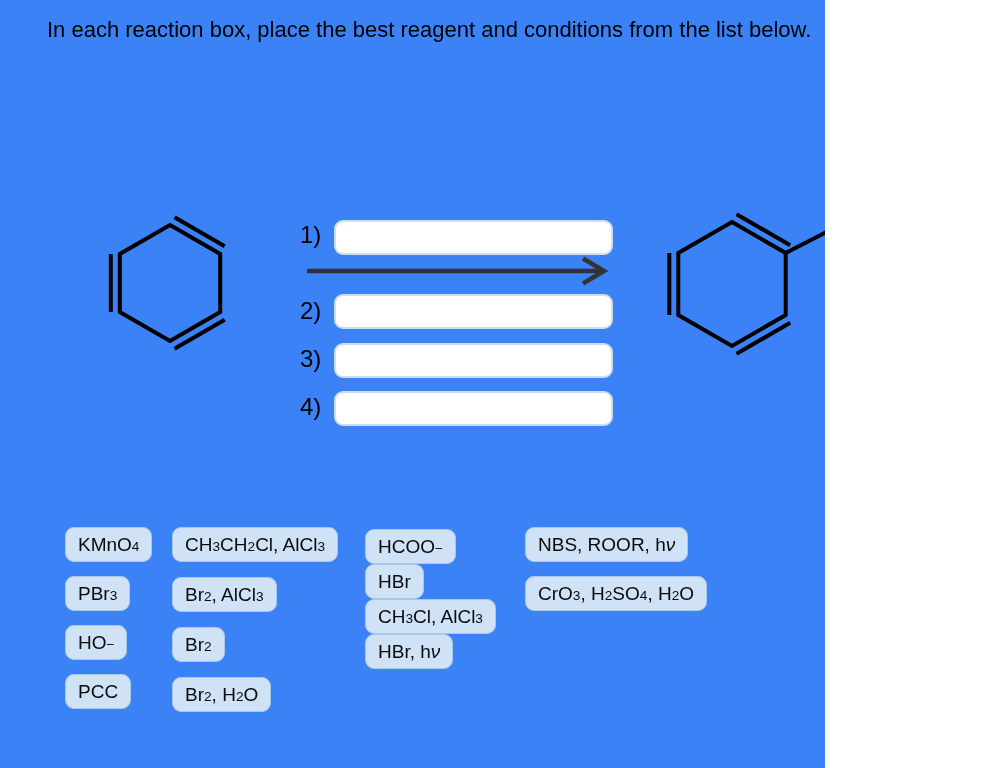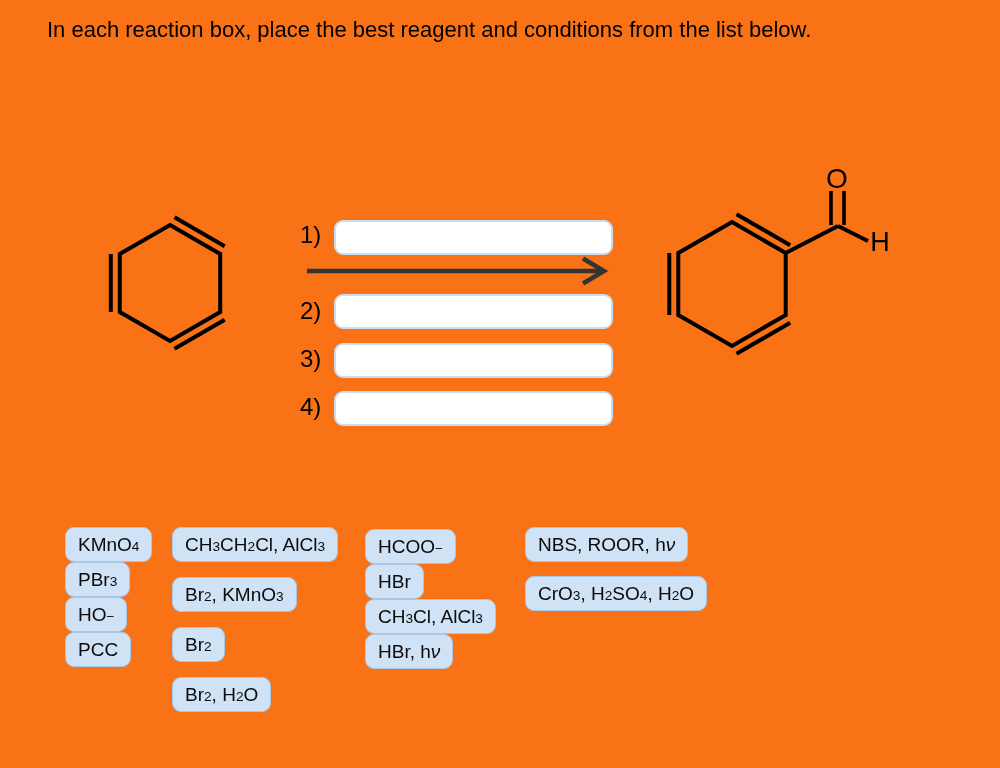--- a/index.html
+++ b/index.html
@@ -1,17 +1,17 @@
 <!DOCTYPE html>
 <html><head>
 <meta charset="utf-8">
 <style>
   html,body{margin:0;padding:0;background:#fff;}
   .canvas{
-    position:relative;width:1000px;height:768px;background:#f97316;
+    position:relative;width:825px;height:768px;background:#3b82f6;
     font-family:"Liberation Sans","DejaVu Sans",sans-serif;color:#000;overflow:hidden;
   }
   .title{
     position:absolute;left:47px;top:17px;font-size:22px;line-height:26px;color:#000;
     white-space:nowrap;
   }
   
   .step-label{
     position:absolute;left:300px;width:34px;font-size:24px;color:#000;
   }
@@ -24,21 +24,21 @@
   #lab1{top:221px}#lab2{top:297px}#lab3{top:345px}#lab4{top:393px}
   #box1{top:220px}#box2{top:294px}#box3{top:343px}#box4{top:391px}
 
   
   .scheme{position:absolute;left:0;top:0;pointer-events:none;}
 
   
   .bank-col{
     position:absolute;display:flex;flex-direction:column;align-items:flex-start;
   }
-  #col1{left:65px;top:527px;}
+  #col1{left:65px;top:527px;gap:14px;}
   #col2{left:172px;top:527px;gap:15px;}
   #col3{left:365px;top:529px;}
   #col4{left:525px;top:527px;gap:14px;}
   .chip{
     display:inline-flex;align-items:baseline;
     background:#cfe2f6;border:1.5px solid #a9c7e6;border-radius:9px;
     padding:5px 12px;font-size:19px;line-height:23px;color:#0b0b0b;white-space:nowrap;
     cursor:pointer;
   }
   .chip .sub{font-size:0.72em;vertical-align:-0.28em;line-height:1;}
@@ -119,21 +119,21 @@
         <span>CH</span>
         <span class="sub">3</span>
         <span>CH</span>
         <span class="sub">2</span>
         <span>Cl, AlCl</span>
         <span class="sub">3</span>
       </div>
     <div class="chip">
         <span>Br</span>
         <span class="sub">2</span>
-        <span>, KMnO</span>
+        <span>, AlCl</span>
         <span class="sub">3</span>
       </div>
     <div class="chip">
         <span>Br</span>
         <span class="sub">2</span>
       </div>
     <div class="chip">
         <span>Br</span>
         <span class="sub">2</span>
         <span>, H</span>

